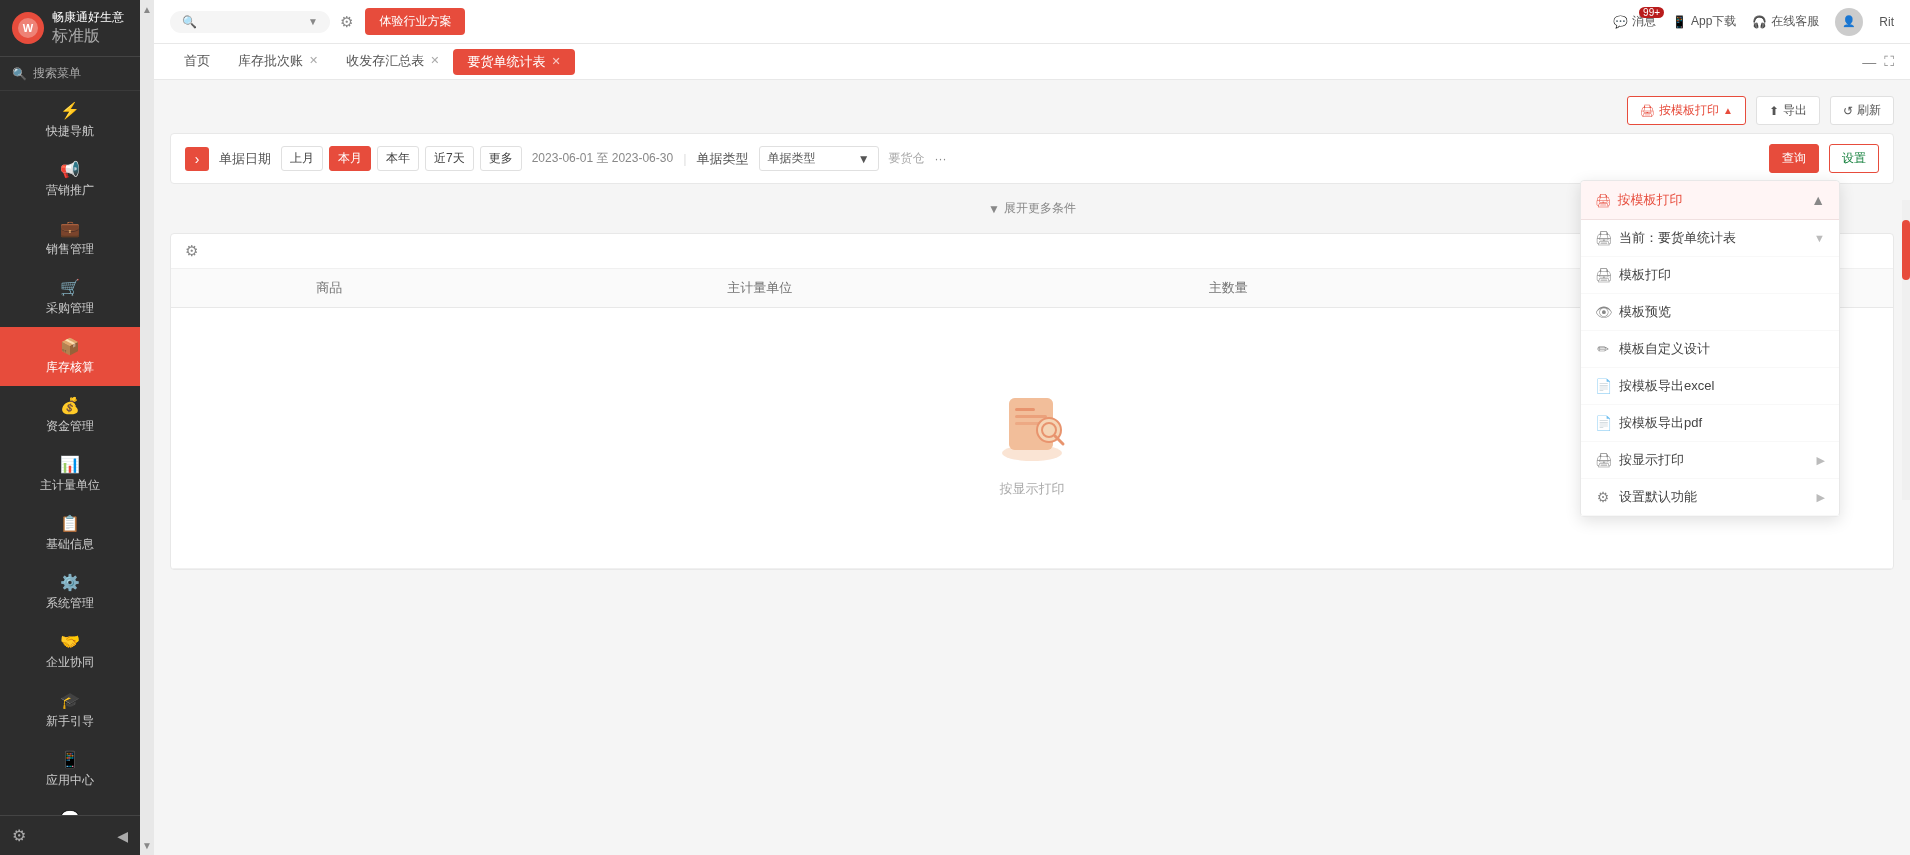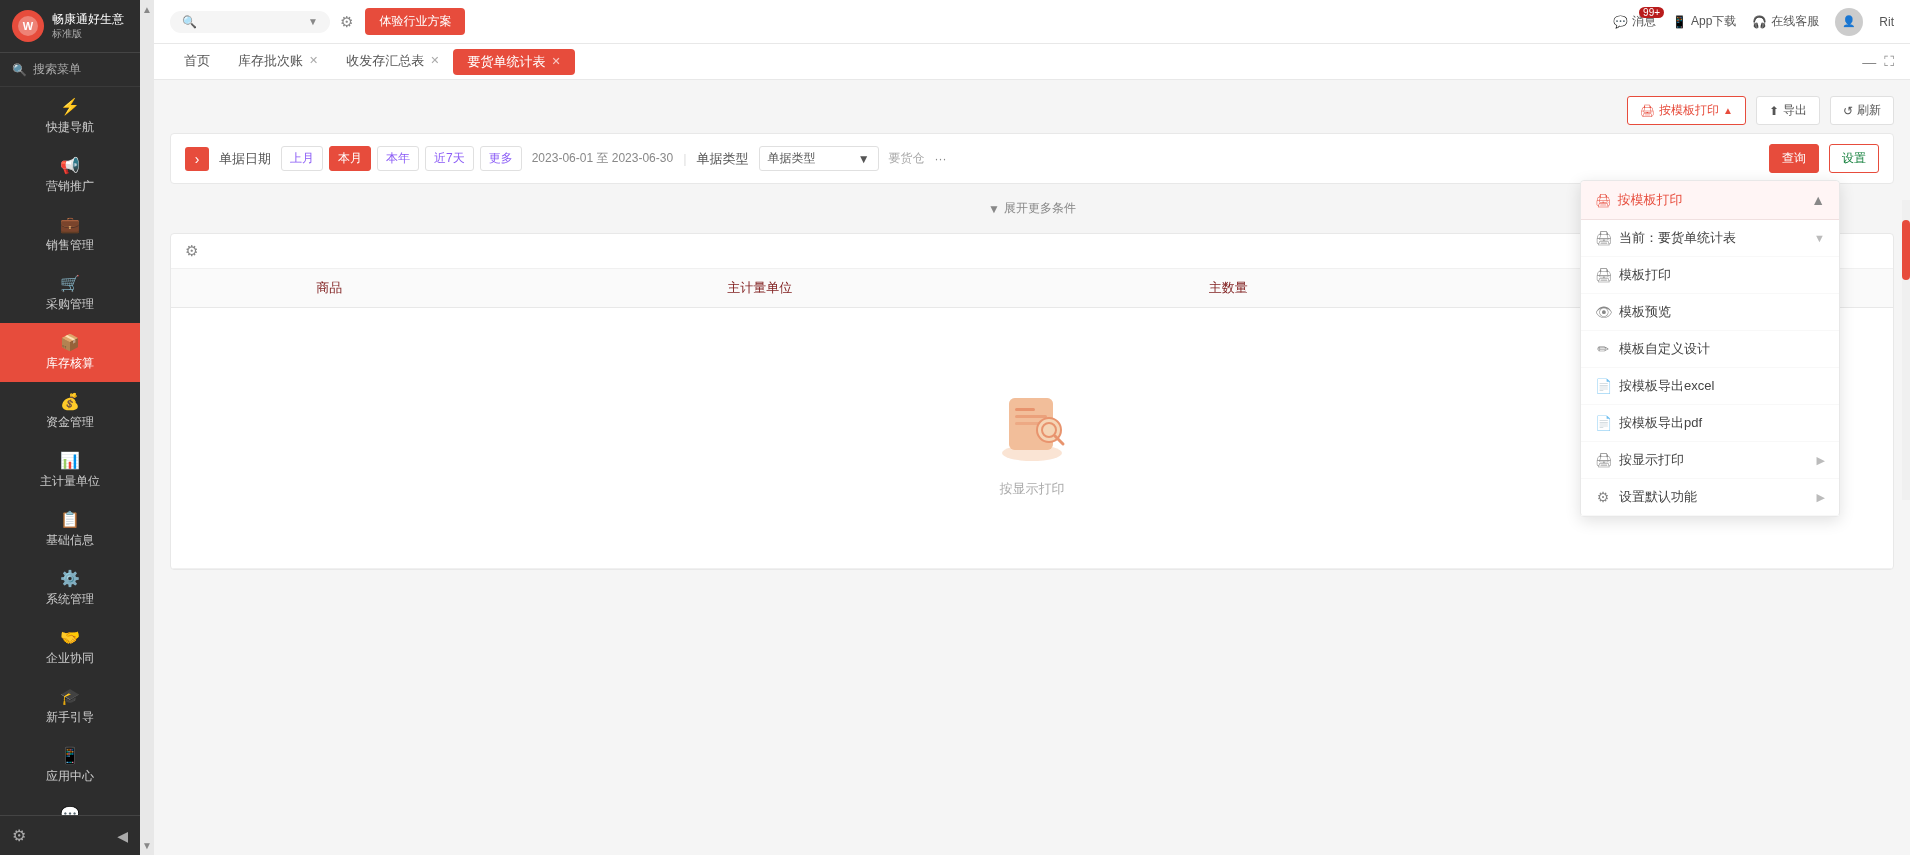--- a/index.html
+++ b/index.html
@@ -33,21 +33,21 @@
       font-weight: bold;
       font-size: 14px;
       margin-right: 8px;
       flex-shrink: 0;
     }
     .sidebar-logo-text {
       font-size: 12px;
       color: #fff;
       line-height: 1.3;
     }
-    .sidebar-logo-text .sub { font-size: 10px; color: #aaa; }
+    .sidebar-logo-text .sub { font-size: 16px; color: #aaa; }
     .sidebar-search {
       display: flex;
       align-items: center;
       padding: 8px 12px;
       color: #aaa;
       font-size: 12px;
       cursor: pointer;
       border-bottom: 1px solid #3a3a3a;
     }
     .sidebar-nav { flex: 1; overflow-y: auto; }
@@ -239,21 +239,21 @@
       flex-shrink: 0;
     }
     .filter-label { color: #555; font-size: 13px; white-space: nowrap; }
     .date-group { display: flex; align-items: center; gap: 6px; }
     .date-btn {
       padding: 3px 8px;
       border: 1px solid #e0e0e0;
       border-radius: 3px;
       cursor: pointer;
       font-size: 12px;
-      color: #8b5cf6;
+      color: #404040;
       background: #fff;
     }
     .date-btn.active { background: #e74c3c; color: #fff; border-color: #e74c3c; }
     .date-range-text { color: #888; font-size: 12px; }
     .filter-divider { color: #e0e0e0; }
     .filter-select {
       display: flex;
       align-items: center;
       gap: 4px;
       border: 1px solid #e0e0e0;
@@ -292,21 +292,21 @@
     .table-toolbar-icon { color: #888; cursor: pointer; font-size: 15px; }
     table {
       width: 100%;
       border-collapse: collapse;
       font-size: 13px;
     }
     th {
       background: #fafafa;
       padding: 10px 14px;
       text-align: center;
-      color: #7f1d1d;
+      color: #737373;
       border-bottom: 1px solid #e8e8e8;
       font-weight: 500;
     }
     td {
       padding: 10px 14px;
       text-align: center;
       color: #333;
       border-bottom: 1px solid #f0f0f0;
     }
 

